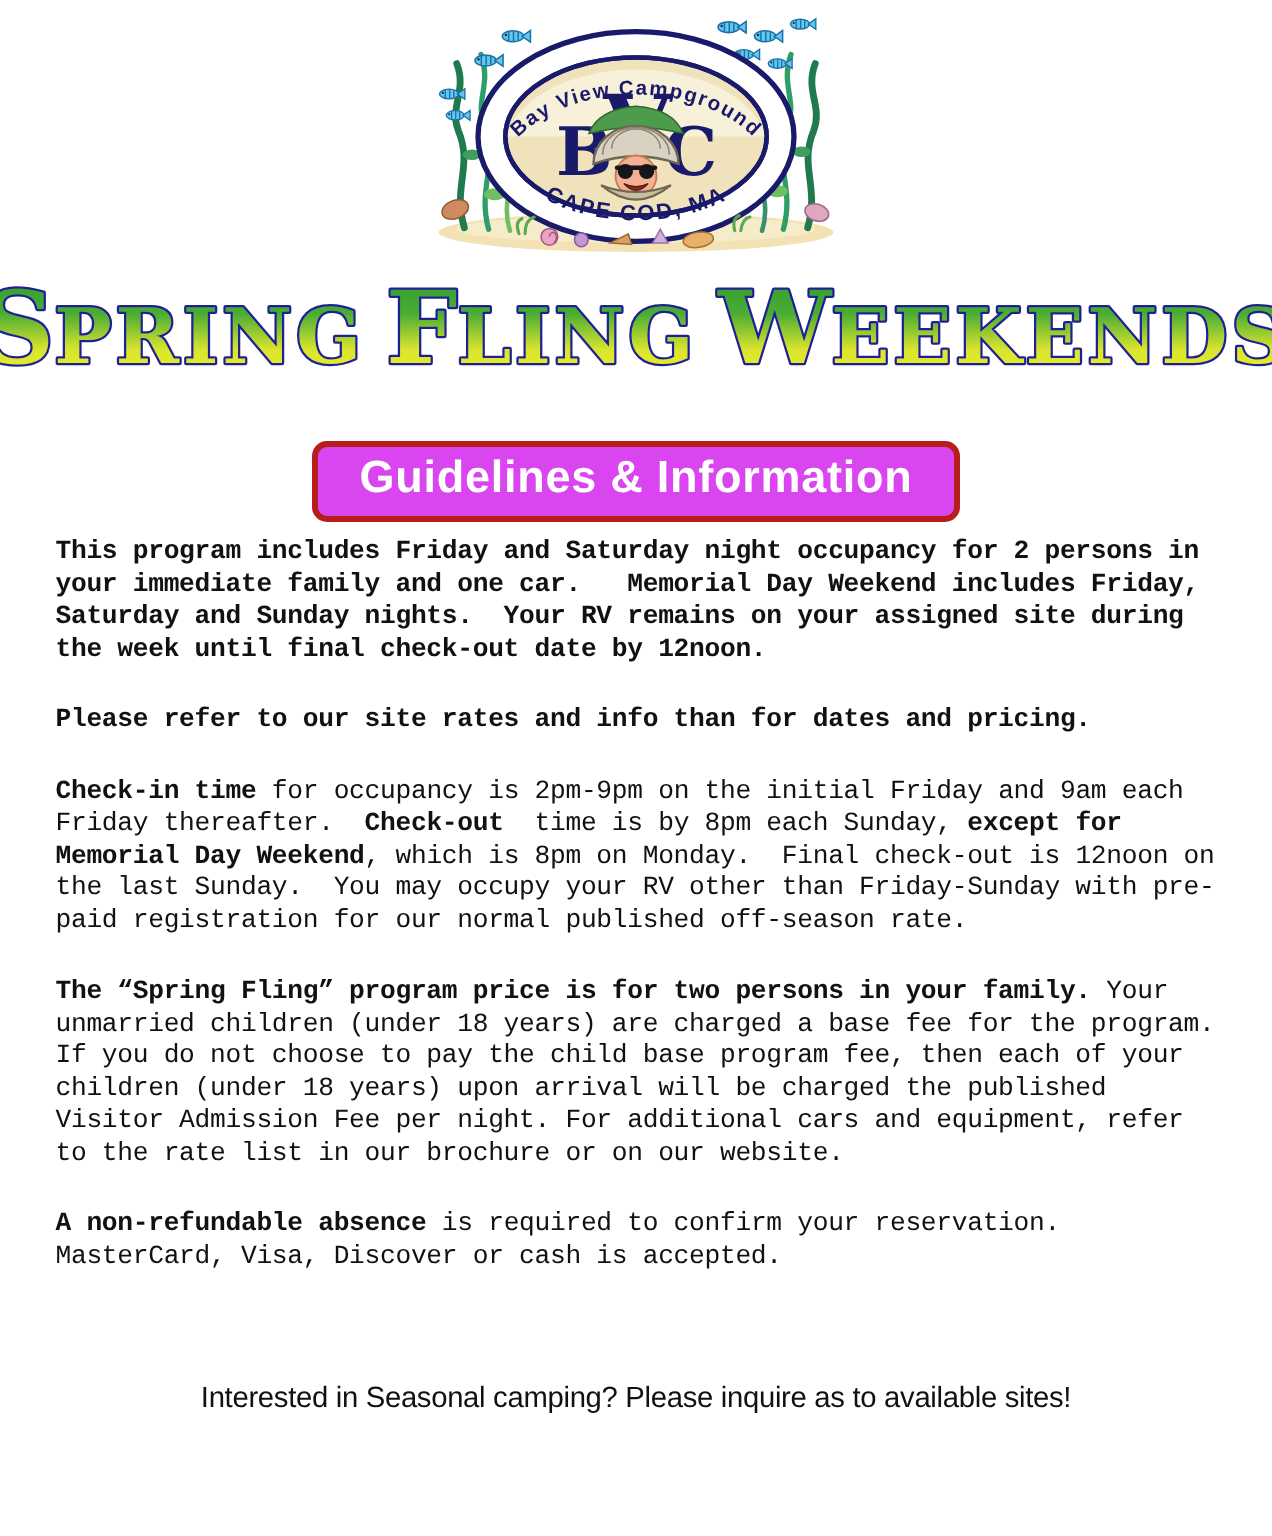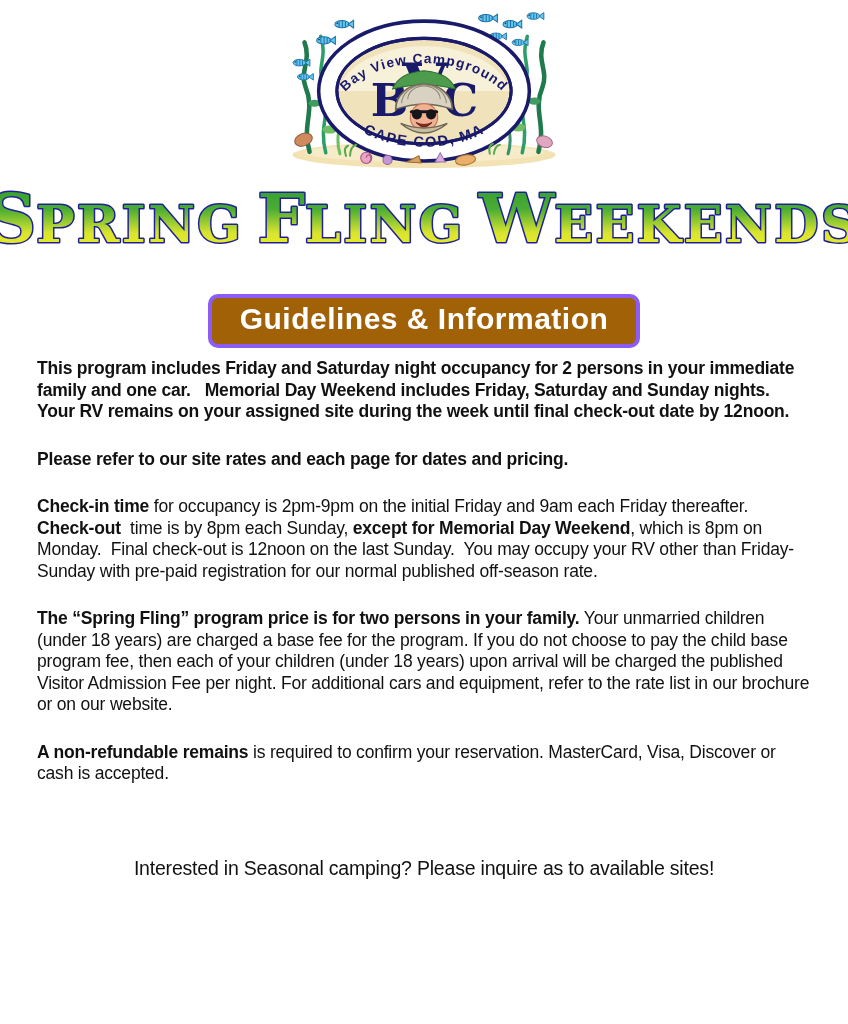--- a/index.html
+++ b/index.html
@@ -13,34 +13,34 @@
   
   .title-wrap{margin-top:10px;}
   .title-wrap svg{display:block;}
   #title-text{font-family:"DejaVu Serif", serif; font-weight:bold;
               stroke:#1f1f96; stroke-width:3px; stroke-linejoin:round; paint-order:stroke;}
   #title-text .cap{font-size:67px;}
   #title-text .rest{font-size:51px; letter-spacing:2.5px;}
 
   
   .banner-row{text-align:center; margin-top:32px;}
-  .banner{display:inline-block; background:#a16207; border:4px solid #8b5cf6;
+  .banner{display:inline-block; background:#d946ef; border:4px solid #b91c1c;
           border-radius:10px; padding:4px 28px 8px;}
   .banner span{color:#ffffff; font-weight:bold; font-size:30px; letter-spacing:.5px;
                font-family:"Liberation Sans", sans-serif;}
 
   
   .subtitle-wrap{margin-top:18px;}
   .subtitle-wrap svg{display:block;}
   #subtitle-text{font-family:"DejaVu Serif", serif; font-weight:bold; font-size:42px;
                  letter-spacing:2px; stroke:#1a1a1a; stroke-width:2px;
                  stroke-linejoin:round; paint-order:stroke;}
 
   
-  .copy{padding:10px 38px 0 37px;}
+  .copy{padding:10px 38px 0 37px;font-family:Liberation Mono, monospace;}
   .copy p{margin:0 0 26px 0; font-size:17.5px; line-height:1.23;
           letter-spacing:-0.2px; white-space:pre-wrap;}
   .copy b{font-weight:bold;}
 
   
   .footer-line{margin:72px 0 10px; text-align:center; font-size:19.5px;
                letter-spacing:-0.2px;}
 </style>
 </head>
 <body>
@@ -154,21 +154,21 @@
 
   <div class="banner-row">
     <div class="banner">
       <span>Guidelines &amp; Information</span>
     </div>
   </div>
 
 
   <div class="copy">
       <p><b>This program includes Friday and Saturday night occupancy for 2 persons in your immediate family and one car.   Memorial Day Weekend includes Friday, Saturday and Sunday nights.  Your RV remains on your assigned site during the week until final check-out date by 12noon.</b></p>
-      <p><b>Please refer to our site rates and each page for dates and pricing.</b></p>
+      <p><b>Please refer to our site rates and info than for dates and pricing.</b></p>
       <p><b>Check-in time</b><span> for occupancy is 2pm-9pm on the initial Friday and 9am each Friday thereafter.  </span><b>Check-out</b><span>  time is by 8pm each Sunday, </span><b>except for Memorial Day Weekend</b><span>, which is 8pm on Monday.  Final check-out is 12noon on the last Sunday.  You may occupy your RV other than Friday-Sunday with pre-paid registration for our normal published off-season rate.</span></p>
       <p><b>The “Spring Fling” program price is for two persons in your family.</b><span> Your unmarried children (under 18 years) are charged a base fee for the program. If you do not choose to pay the child base program fee, then each of your children (under 18 years) upon arrival will be charged the published Visitor Admission Fee per night. For additional cars and equipment, refer to the rate list in our brochure or on our website.</span></p>
-      <p><b>A non-refundable remains</b><span> is required to confirm your reservation. MasterCard, Visa, Discover or cash is accepted.</span></p>
+      <p><b>A non-refundable absence</b><span> is required to confirm your reservation. MasterCard, Visa, Discover or cash is accepted.</span></p>
     </div>
 
   <p class="footer-line">Interested in Seasonal camping? Please inquire as to available sites!</p>
 
 </div>
 
 </body></html>

